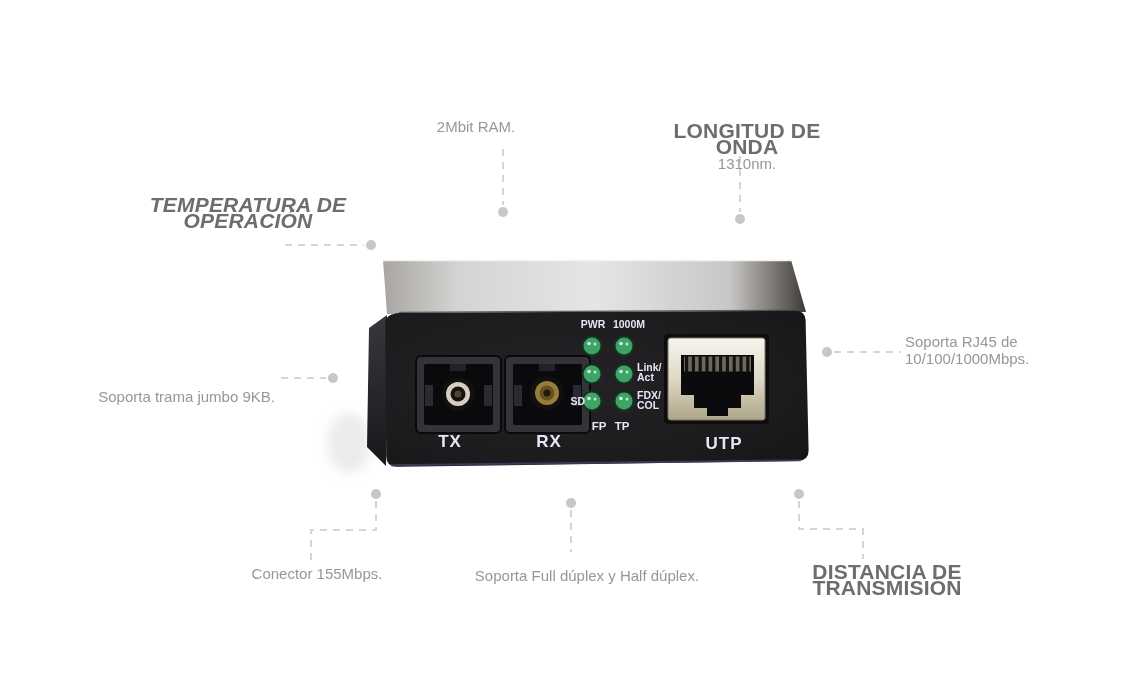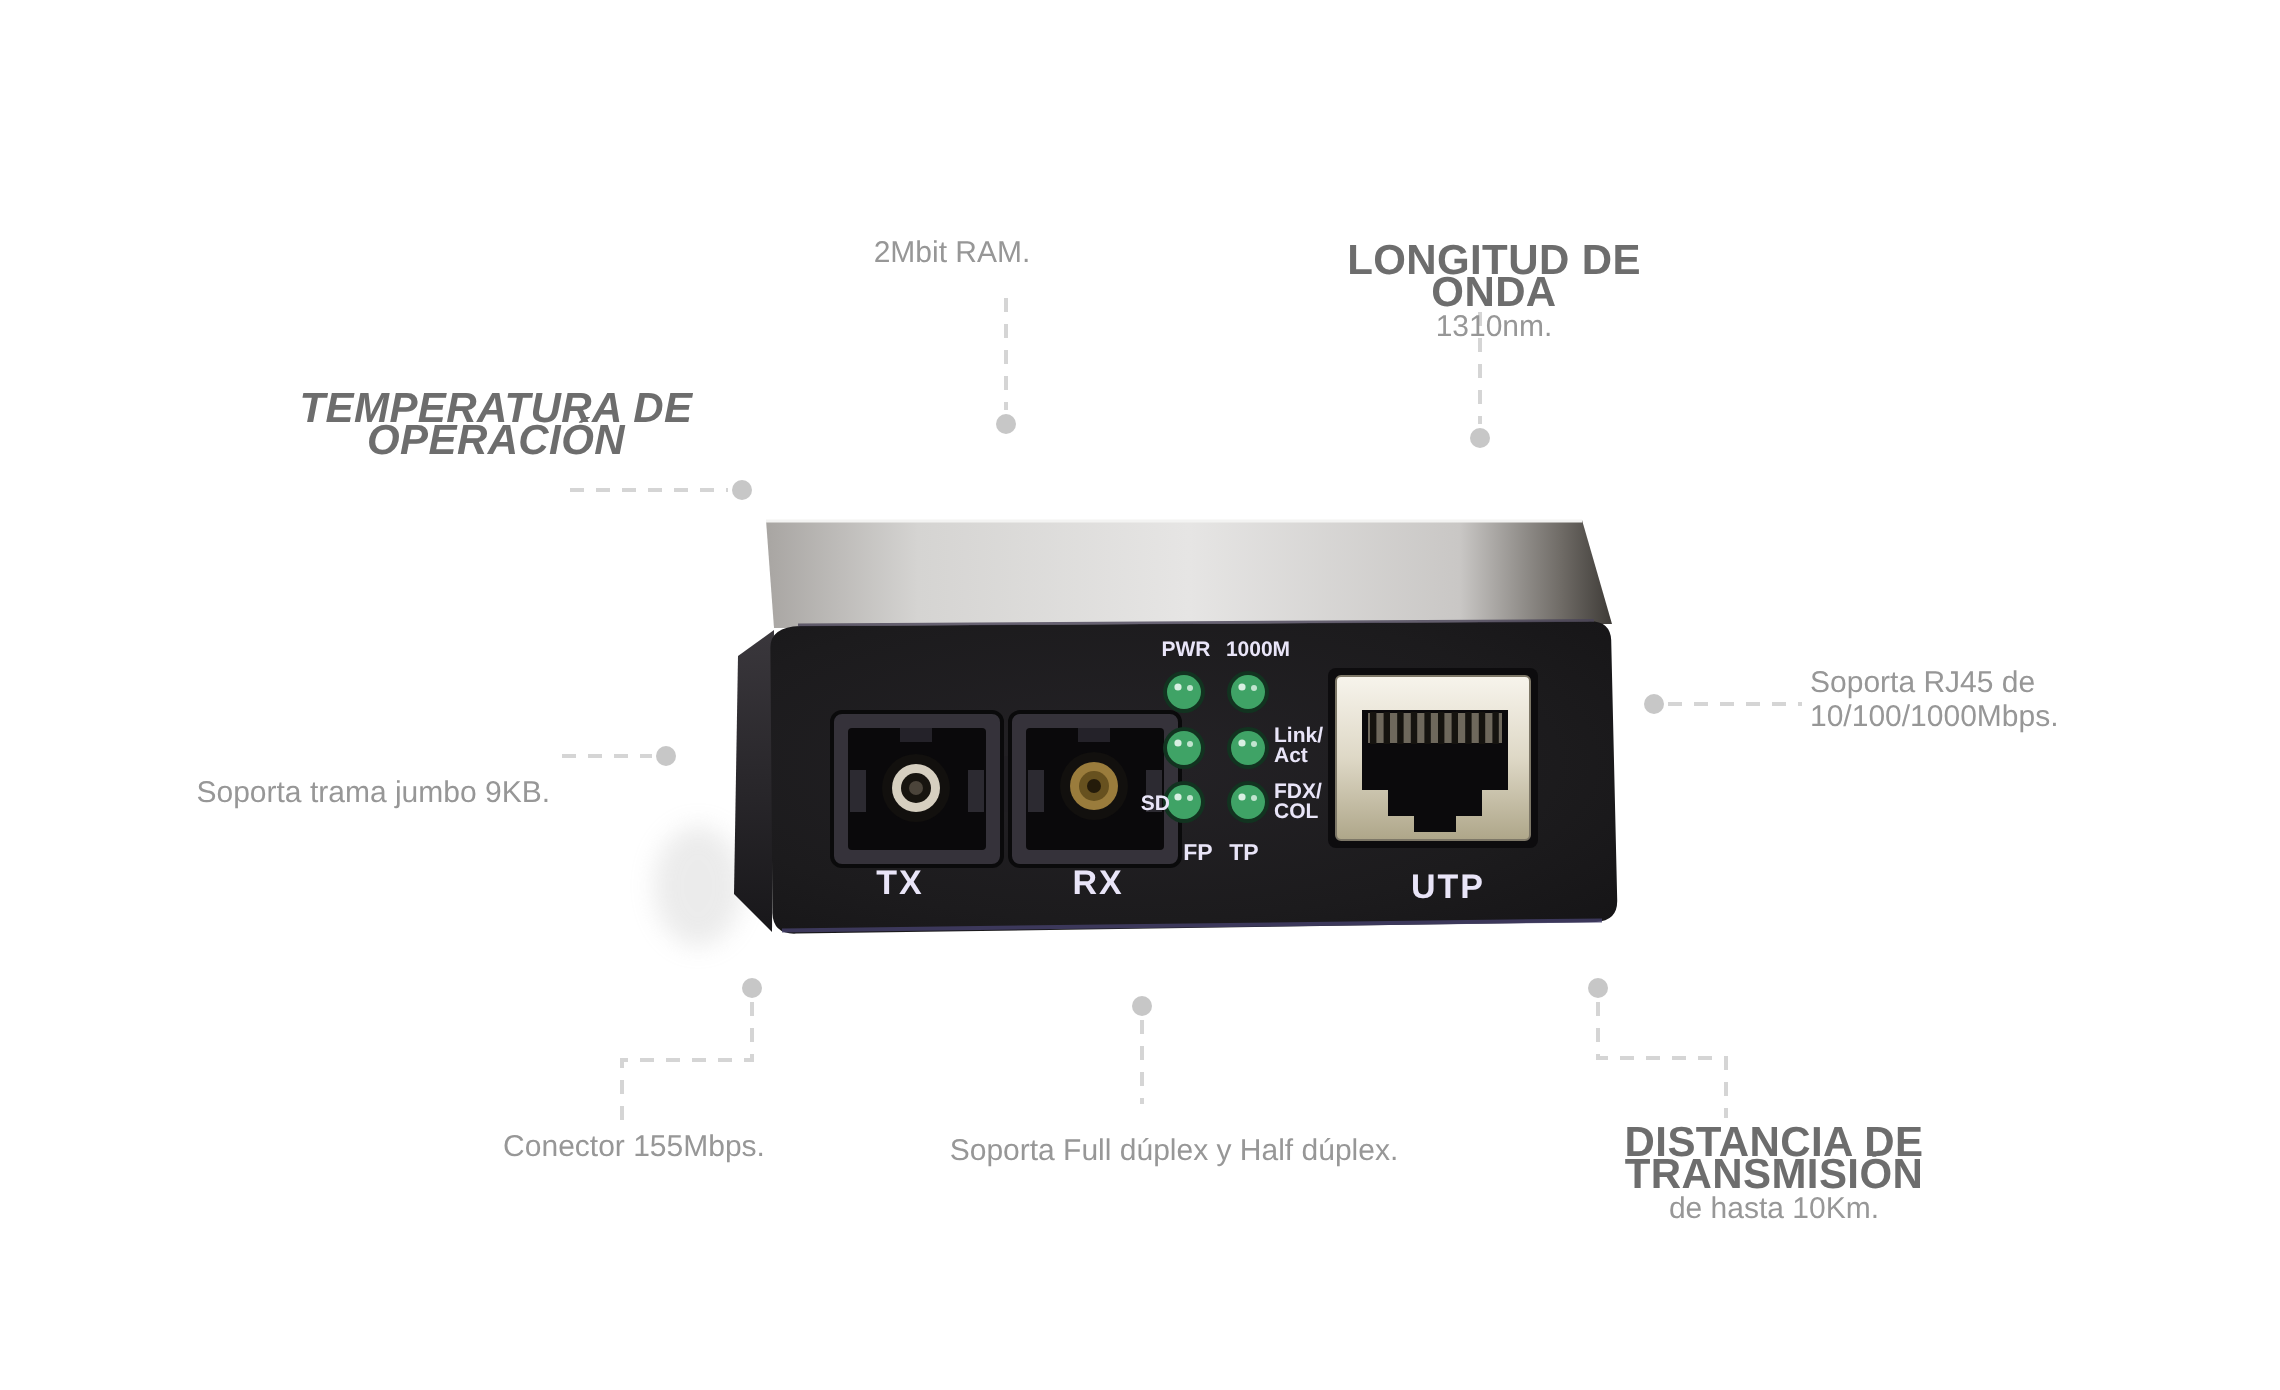--- a/index.html
+++ b/index.html
@@ -218,16 +218,15 @@
   <div class="co ctr" style="left:212px;top:565px;width:210px;">
     <div class="s">Conector 155Mbps.</div>
   </div>
 
   <div class="co ctr" style="left:452px;top:567px;width:270px;">
     <div class="s">Soporta Full dúplex y Half dúplex.</div>
   </div>
 
   <div class="co ctr" style="left:757px;top:564px;width:260px;text-align:center;">
     <div class="t">DISTANCIA DE TRANSMISIÓN</div>
-    <div class="s">de hasta 10Km.</div>
   </div>
 
 </div>
 
 </body></html>

